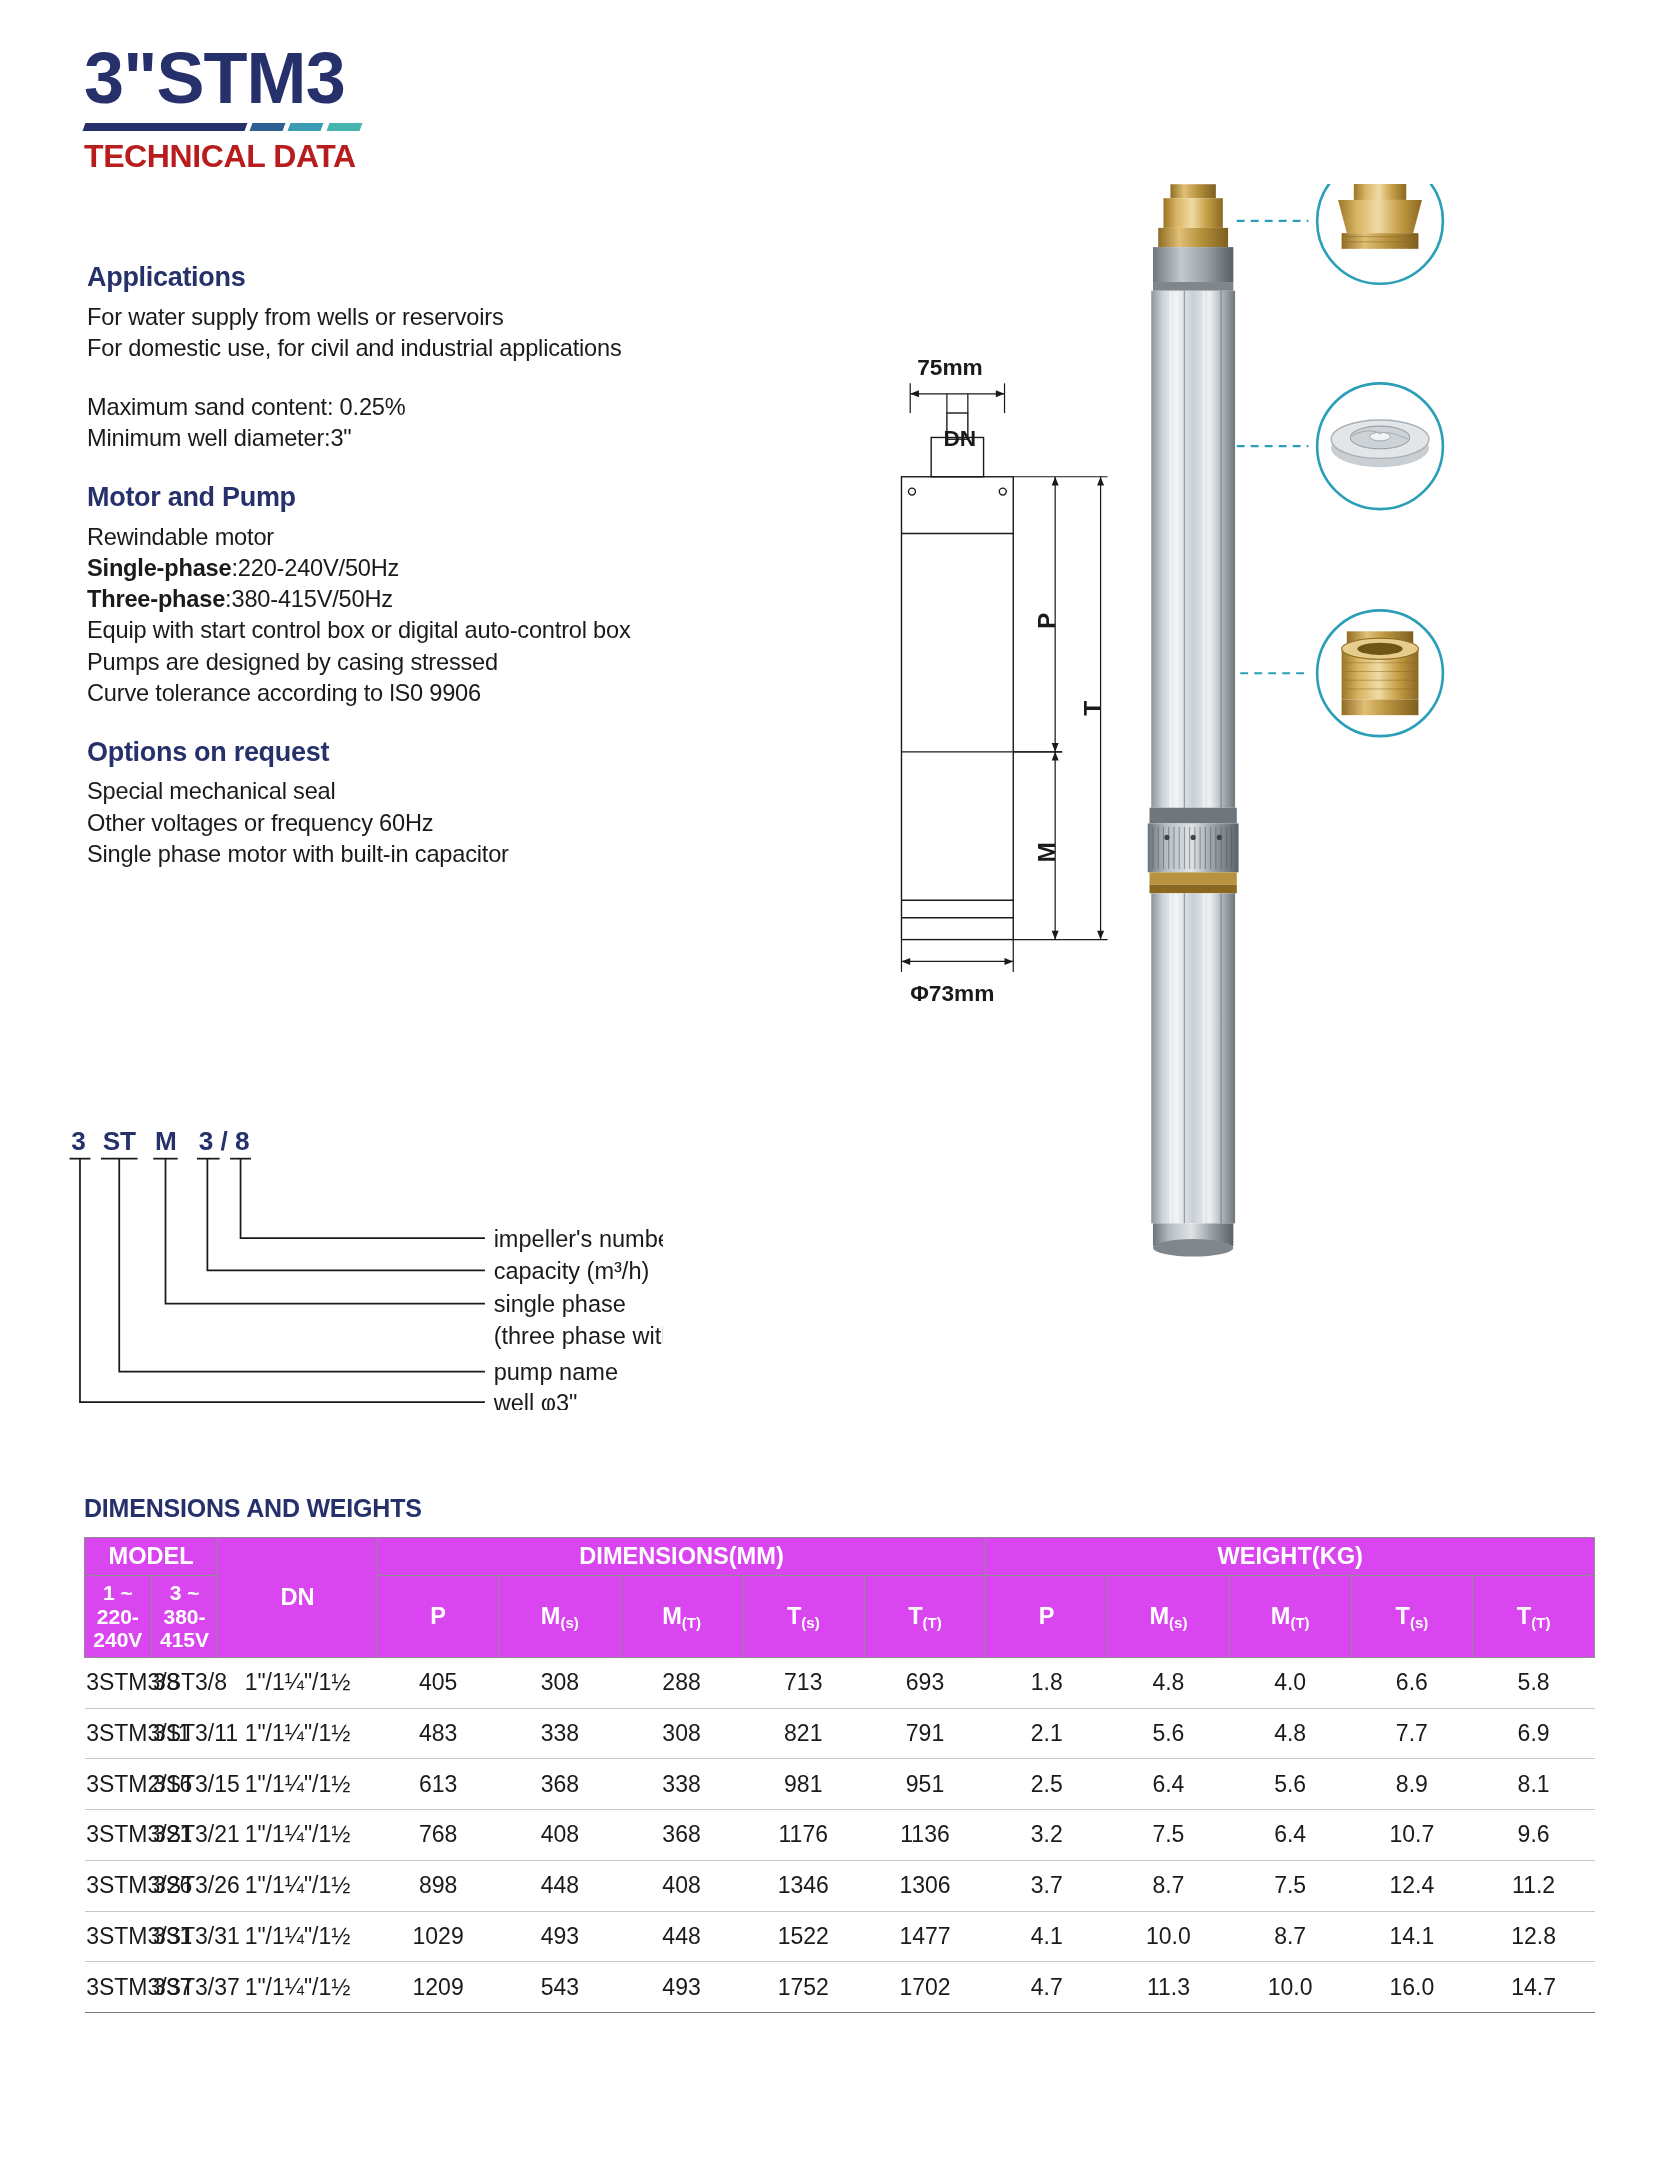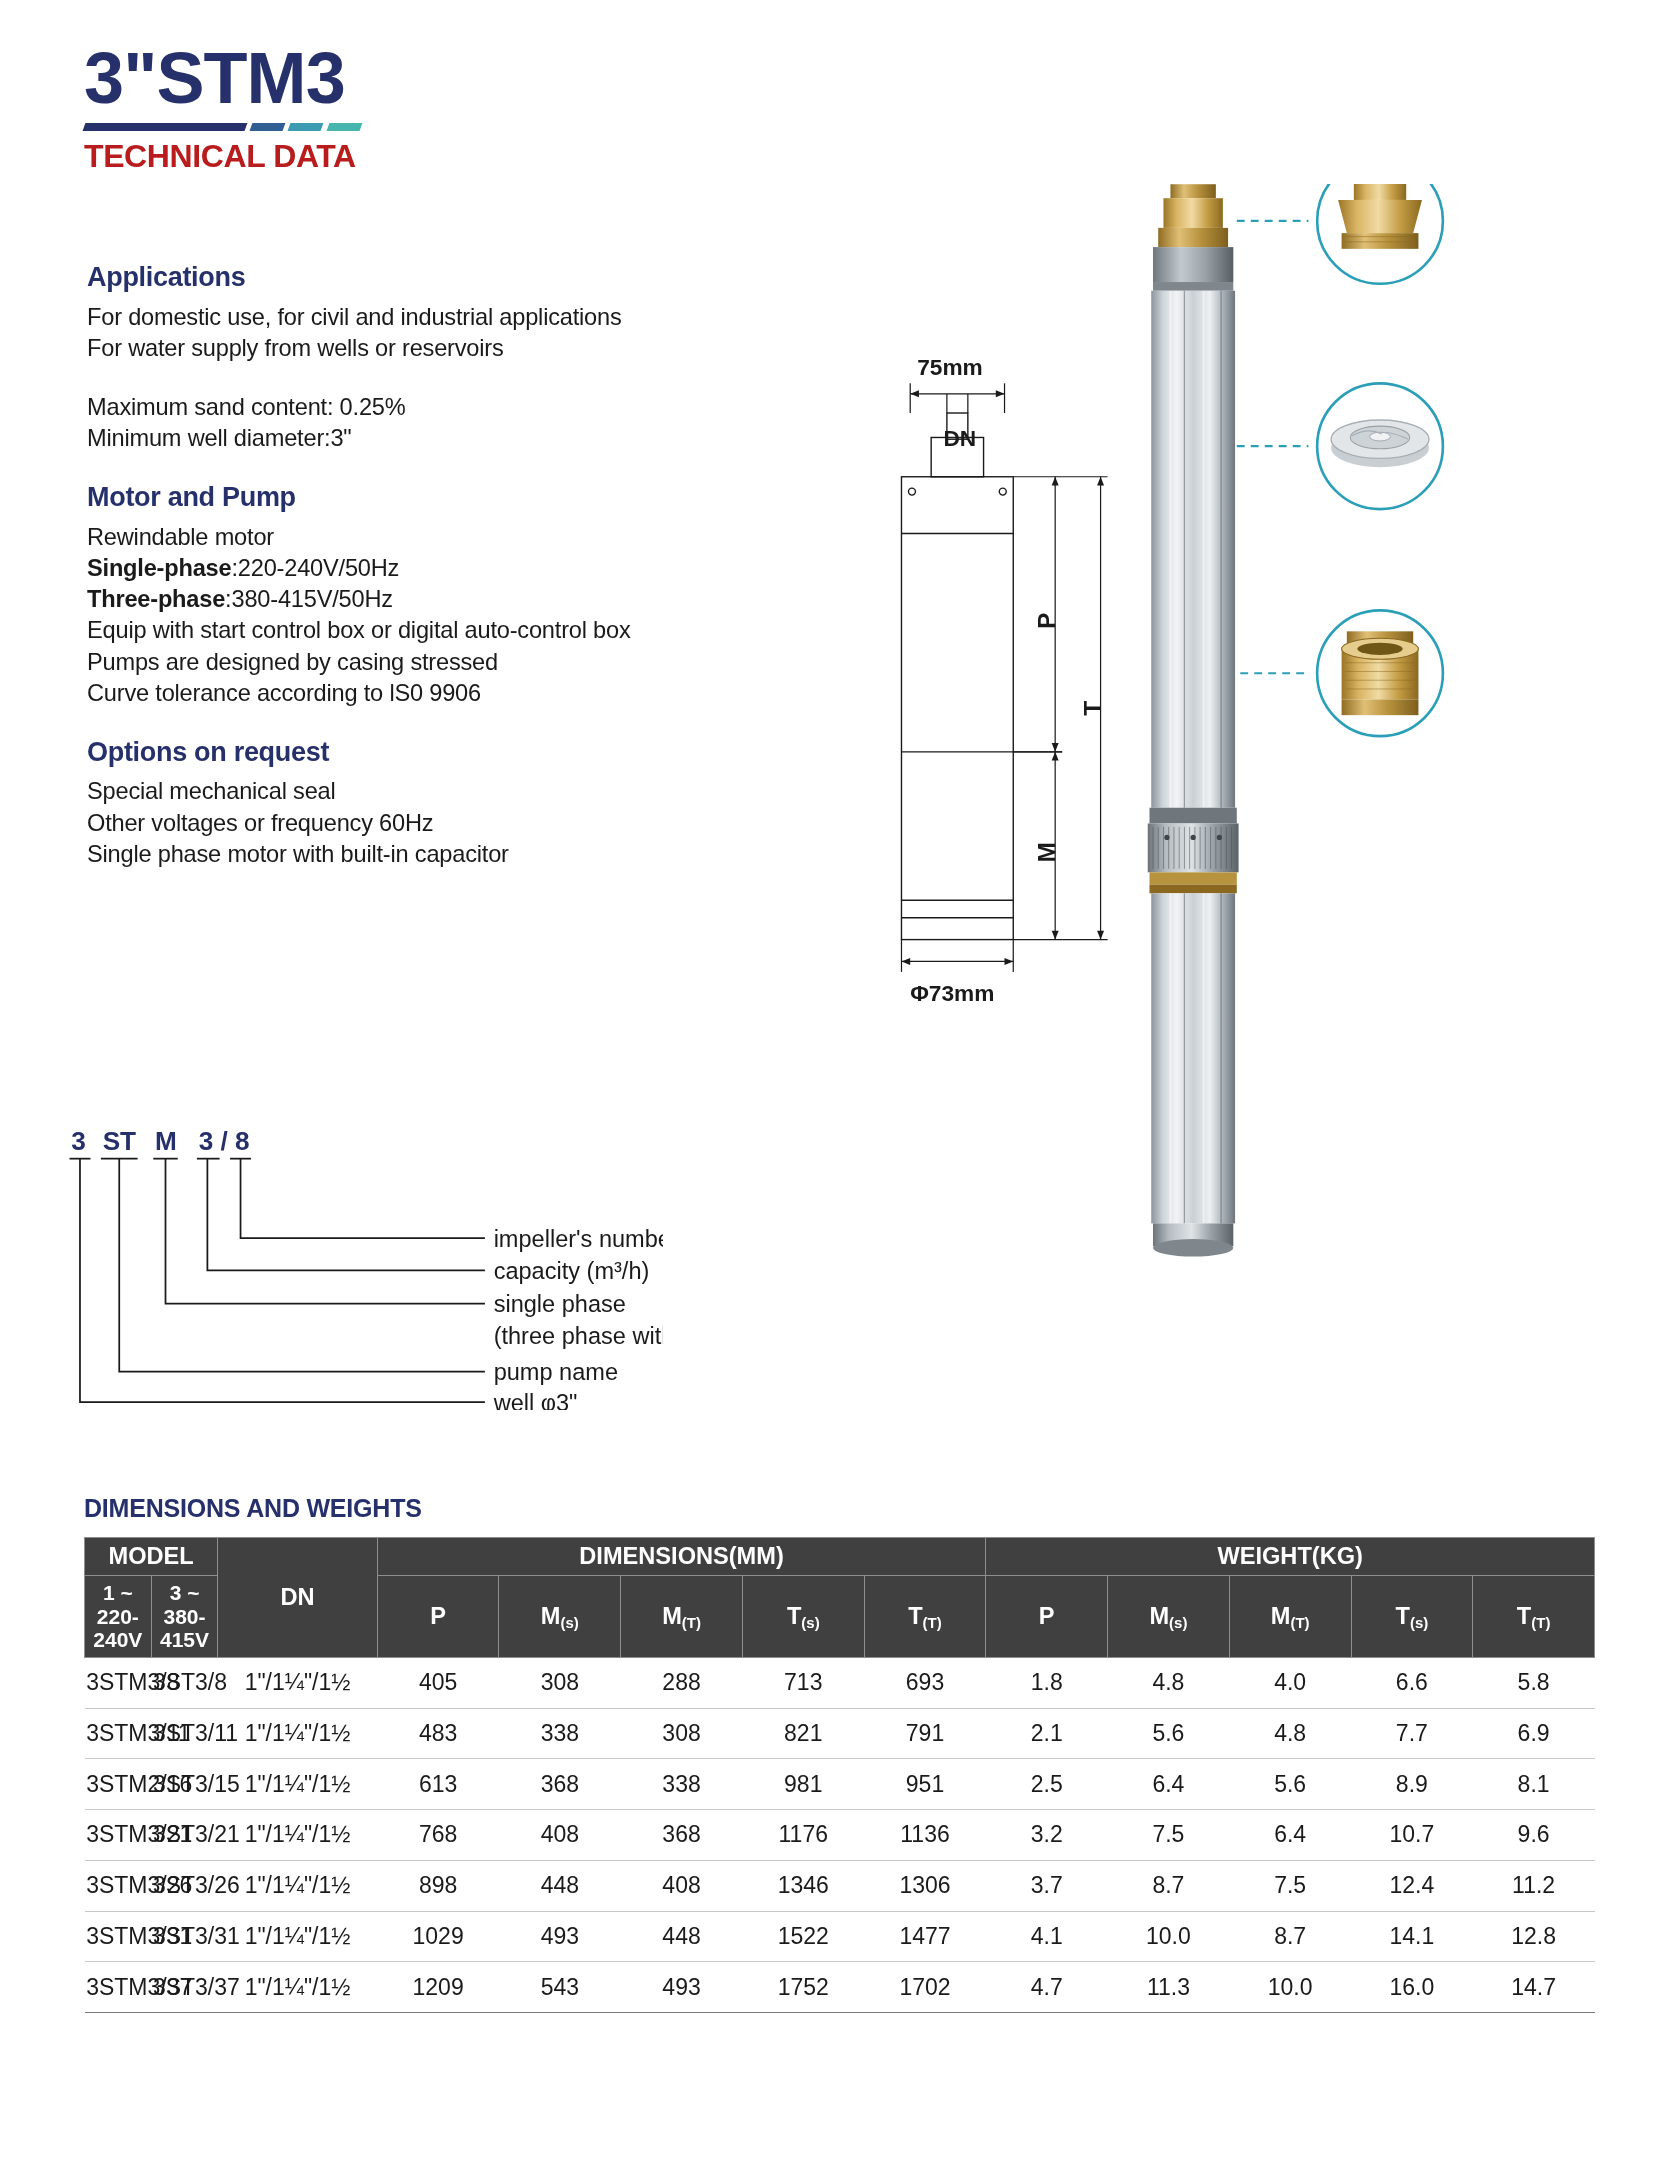--- a/index.html
+++ b/index.html
@@ -57,21 +57,21 @@
   .drawing{position:absolute;left:891px;top:184px;width:751px;height:1223px;}
 
   
   .tablewrap{position:absolute;left:84px;top:1494px;width:1511px;}
   .tbl-title{
     font-size:25px;font-weight:bold;color:#26306b;
     letter-spacing:-0.2px;margin-bottom:14px;
   }
   table{border-collapse:collapse;width:1511px;table-layout:fixed;}
   thead th{
-    background:#404040;color:#ffffff;font-weight:bold;
+    background:#d946ef;color:#ffffff;font-weight:bold;
     border:0.9px solid #8e8e8e;text-align:center;
     font-size:23.6px;padding:5.2px 1.7px;line-height:1.12;
   }
   thead th.small{font-size:21px;}
   thead th sub{font-size:15px;vertical-align:baseline;position:relative;top:3.5px;}
   tbody td{
     text-align:center;font-size:23px;color:#1a1a1a;
     padding:11.4px 1.7px;border-bottom:0.9px solid #c8c8c8;
     background:#ffffff;
   }
@@ -94,22 +94,22 @@
       <div class="seg s3"></div>
       <div class="seg s4"></div>
     </div>
     <div class="subtitle">TECHNICAL DATA</div>
   </div>
 
   <div class="leftcol">
 
     <div class="sec">
       <h3>Applications</h3>
+      <p>For water supply from wells or reservoirs</p>
       <p>For domestic use, for civil and industrial applications</p>
-      <p>For water supply from wells or reservoirs</p>
     </div>
 
     <div class="sec">
       <p>Maximum sand content: 0.25%</p>
       <p>Minimum well diameter:3"</p>
     </div>
 
     <div class="sec">
       <h3>Motor and Pump</h3>
       <p>Rewindable motor</p>

